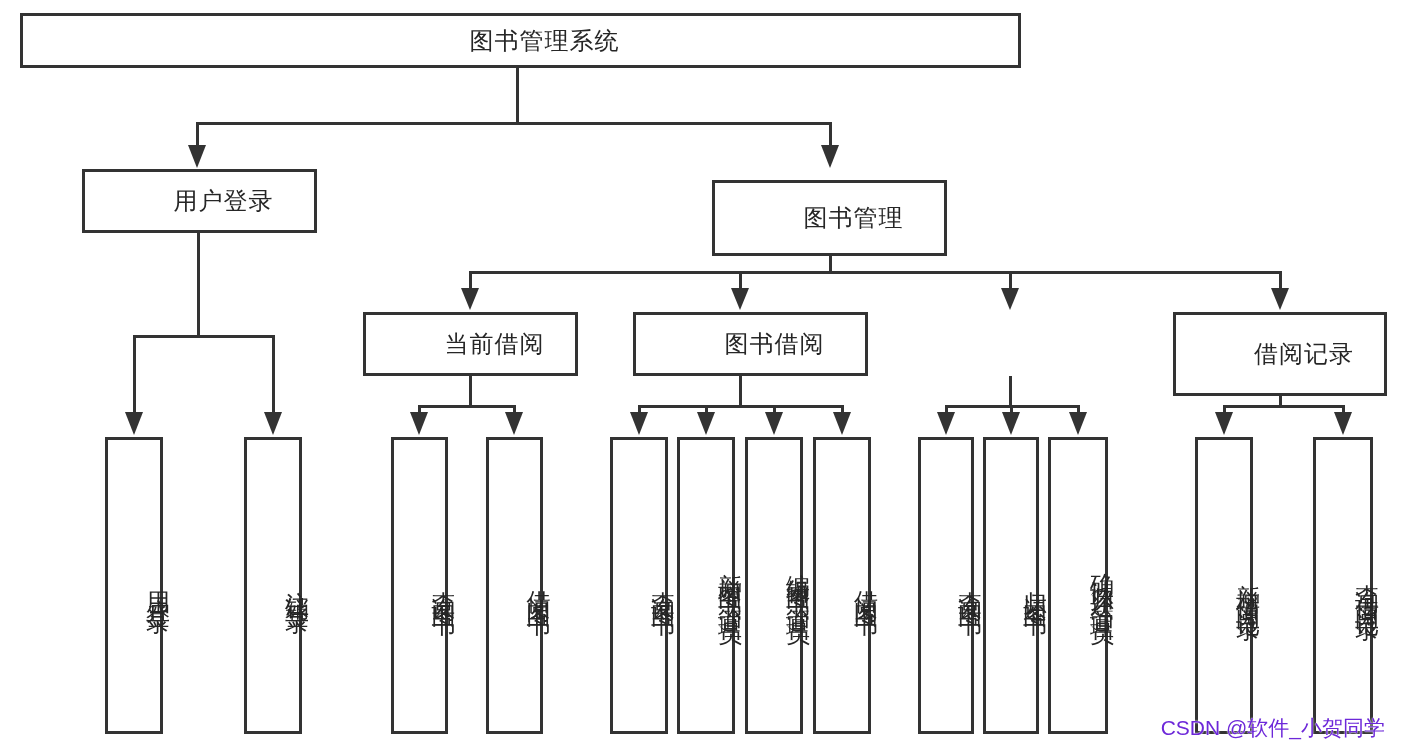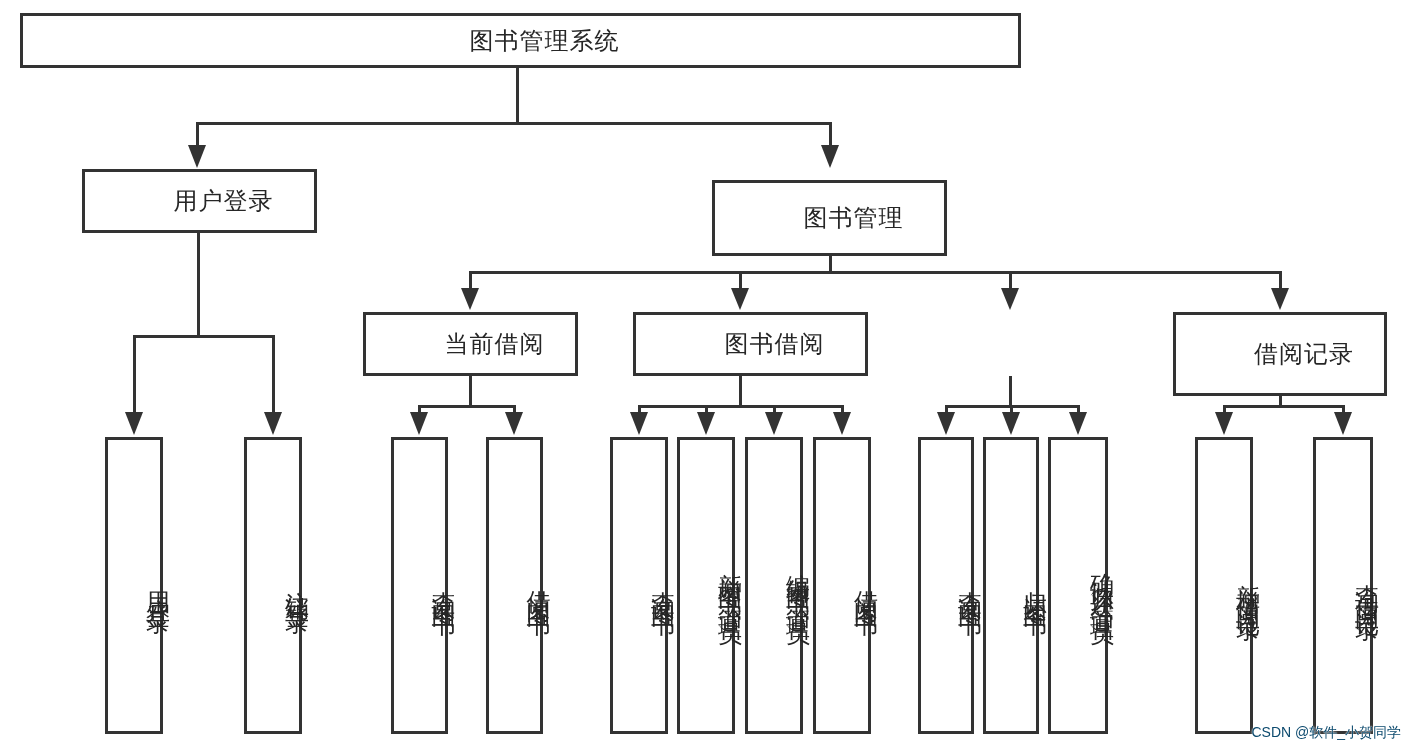--- a/index.html
+++ b/index.html
@@ -40,24 +40,24 @@
   }
   .node.leaf span {
     writing-mode: vertical-rl;
     text-orientation: mixed;
     font-size: 24px;
     letter-spacing: 7px;
     line-height: 1;
   }
   .watermark {
     position: absolute;
-    right: 4px;
+    right: 20px;
     bottom: 5px;
-    font-size: 14px;
-    color: #0c4a6e;
+    font-size: 21px;
+    color: #6d28d9;
     text-shadow: 0 0 2px #ffffff, 0 0 1px #ffffff;
     z-index: 2;
     white-space: nowrap;
   }
 </style>
 </head>
 <body>
 
 <div class="canvas">
 

